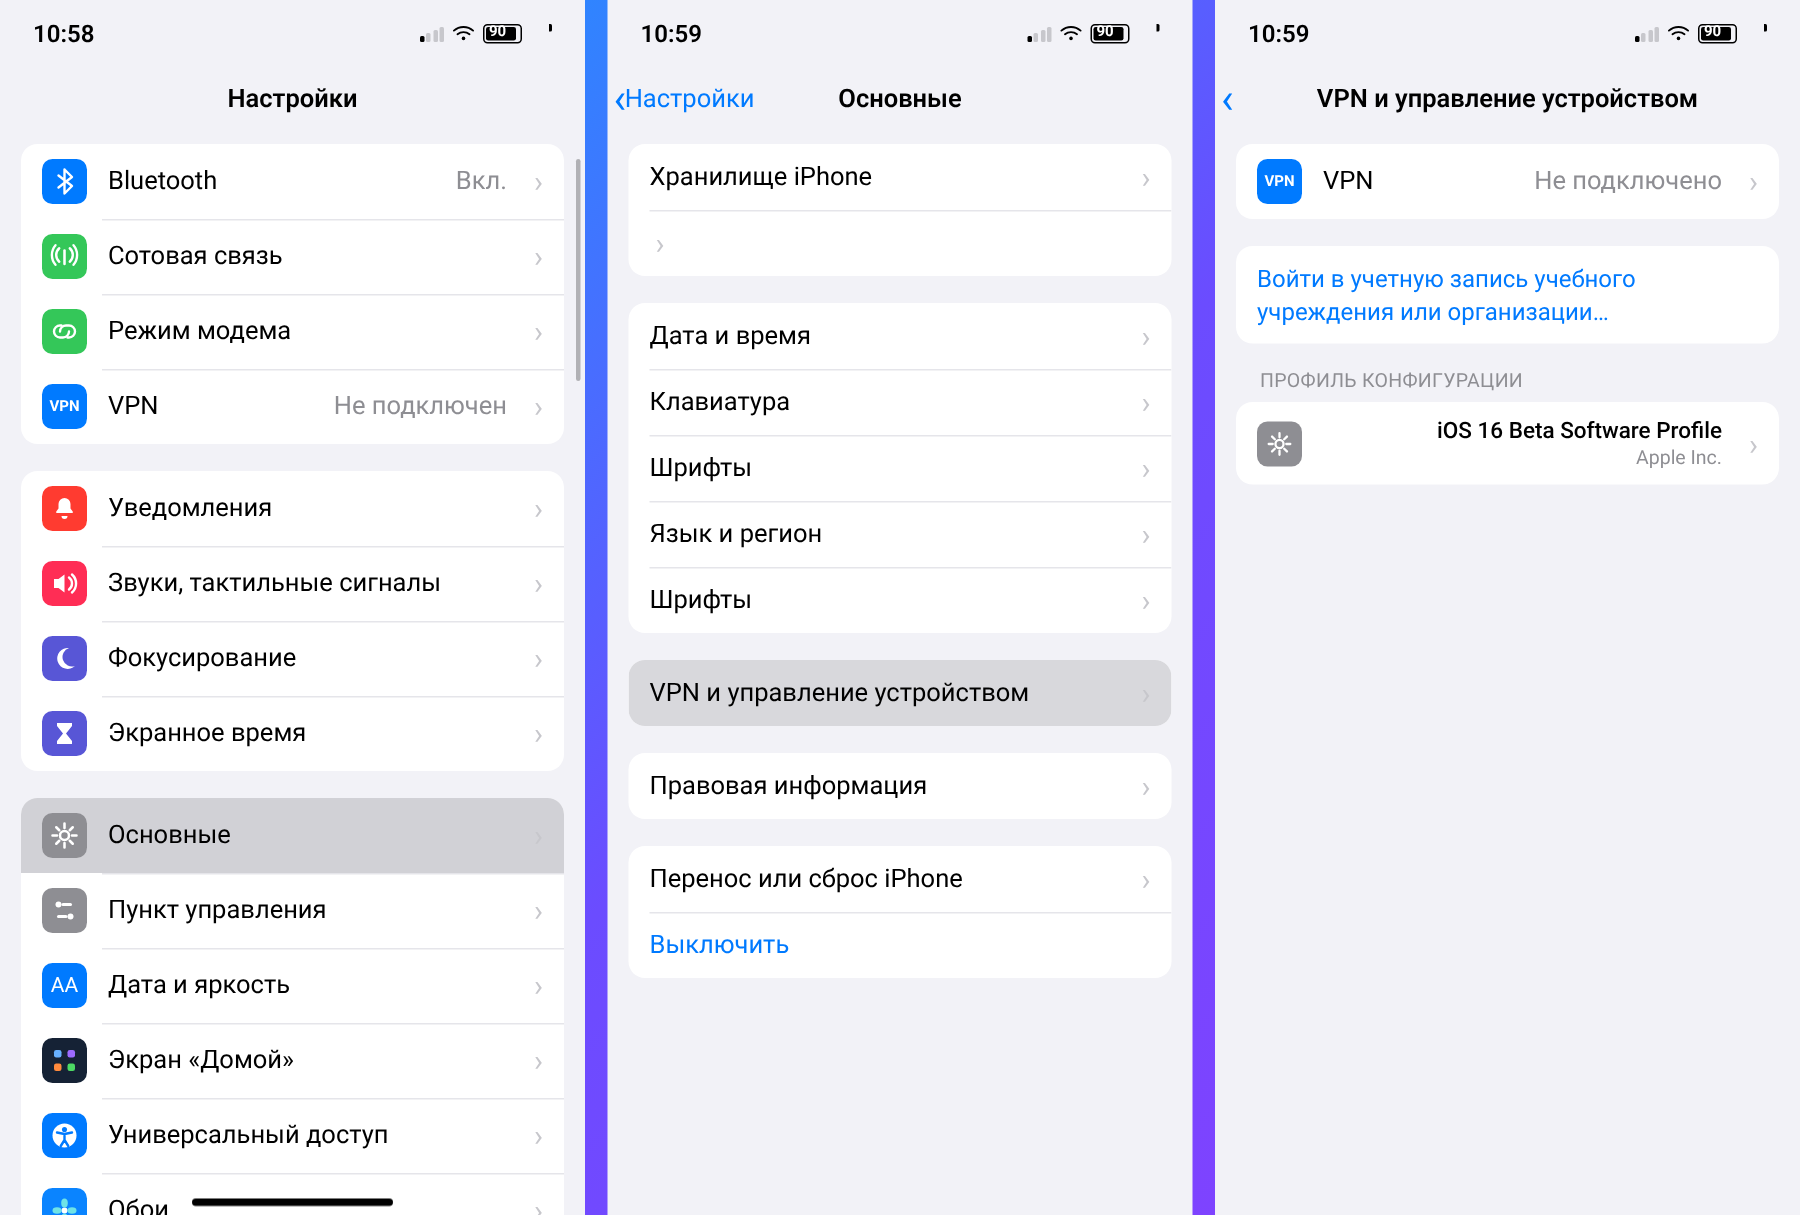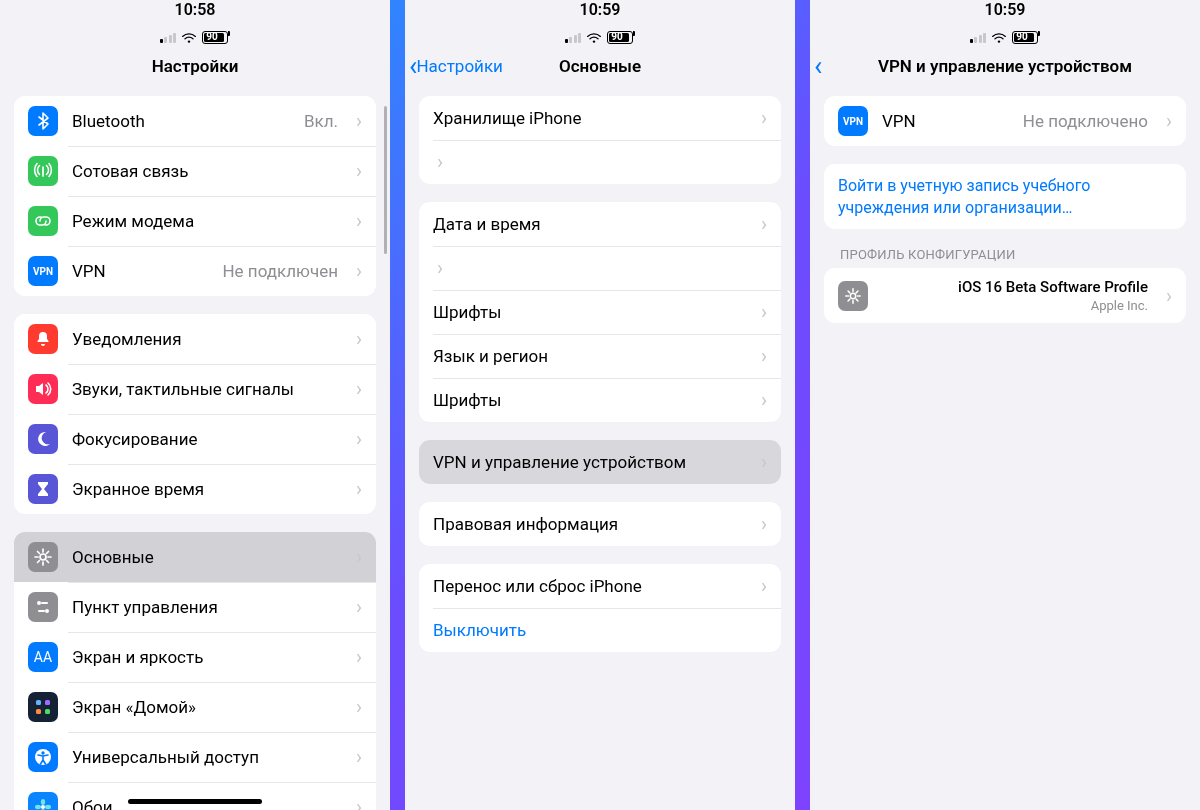--- a/index.html
+++ b/index.html
@@ -8,31 +8,31 @@
   width: 1200px; height: 810px;
   background: linear-gradient(135deg, #0aa8ff 0%, #6b4cff 50%, #8a3dff 100%);
   display: flex; gap: 10px; justify-content: space-between;
 }
 .phone {
   width: 390px; height: 810px; background: #f2f2f7;
   display: flex; flex-direction: column; position: relative; overflow: hidden;
 }
 .status-bar {
   height: 44px; padding: 0 22px; display: flex; justify-content: space-between; align-items: center;
-  font-size: 16px; font-weight: 600; flex-direction: column;
+  font-size: 16px; font-weight: 600;
 }
 .status-right { display: flex; align-items: center; gap: 5px; }
 .bars { display: inline-flex; align-items: flex-end; gap: 1.5px; height: 11px; }
 .bars span { width: 3px; background: #c7c7cc; border-radius: 1px; }
 .bars span:nth-child(1){height:4px;background:#000;}
 .bars span:nth-child(2){height:6px;}
 .bars span:nth-child(3){height:8px;}
 .bars span:nth-child(4){height:10px;}
 .wifi { width:16px; height:12px; }
-.battery-wrap { display:flex; align-items:flex-start; gap:0; }
+.battery-wrap { display:flex; align-items:flex-start; gap:18px; }
 .battery { width: 26px; height: 13px; border: 1px solid #000; border-radius: 3px; position: relative; padding:1px; }
 .battery .fill { height:100%; width:90%; background:#000; border-radius:1.5px; }
 .battery-tip { width:2px; height:5px; background:#000; border-radius:0 1px 1px 0; }
 .battery-num { position:absolute; left:3px; top:-1px; font-size:10px; color:#fff; font-weight:700; }
 
 .nav {
   height: 44px; display:flex; align-items:center; justify-content:center; position:relative;
   padding: 0 4px;
 }
 .nav-title { font-size: 17px; font-weight: 600; }
@@ -276,21 +276,21 @@
         <div class="icon c-gray">
             <svg viewBox="0 0 20 20">
               <use href="#i-switches"></use>
             </svg>
           </div>
         <span class="label">Пункт управления</span>
         <span class="chevron">›</span>
       </div>
       <div class="row">
         <div class="icon c-blue" style="font-size:14px;font-weight:400;">AA</div>
-        <span class="label">Экран и яркость</span>
+        <span class="label">Дата и яркость</span>
         <span class="chevron">›</span>
       </div>
       <div class="row">
         <div class="icon c-black">
             <svg viewBox="0 0 20 20">
               <use href="#i-grid"></use>
             </svg>
           </div>
         <span class="label">Экран «Домой»</span>
         <span class="chevron">›</span>
@@ -357,20 +357,21 @@
       <div class="row">
           <span class="chevron">›</span>
         </div>
     </div>
     <div class="group no-icons">
       <div class="row">
           <span class="label">Дата и время</span>
           <span class="chevron">›</span>
         </div>
       <div class="row">
+          <span class="label">Клавиатура</span>
           <span class="chevron">›</span>
         </div>
       <div class="row">
           <span class="label">Шрифты</span>
           <span class="chevron">›</span>
         </div>
       <div class="row">
           <span class="label">Язык и регион</span>
           <span class="chevron">›</span>
         </div>

